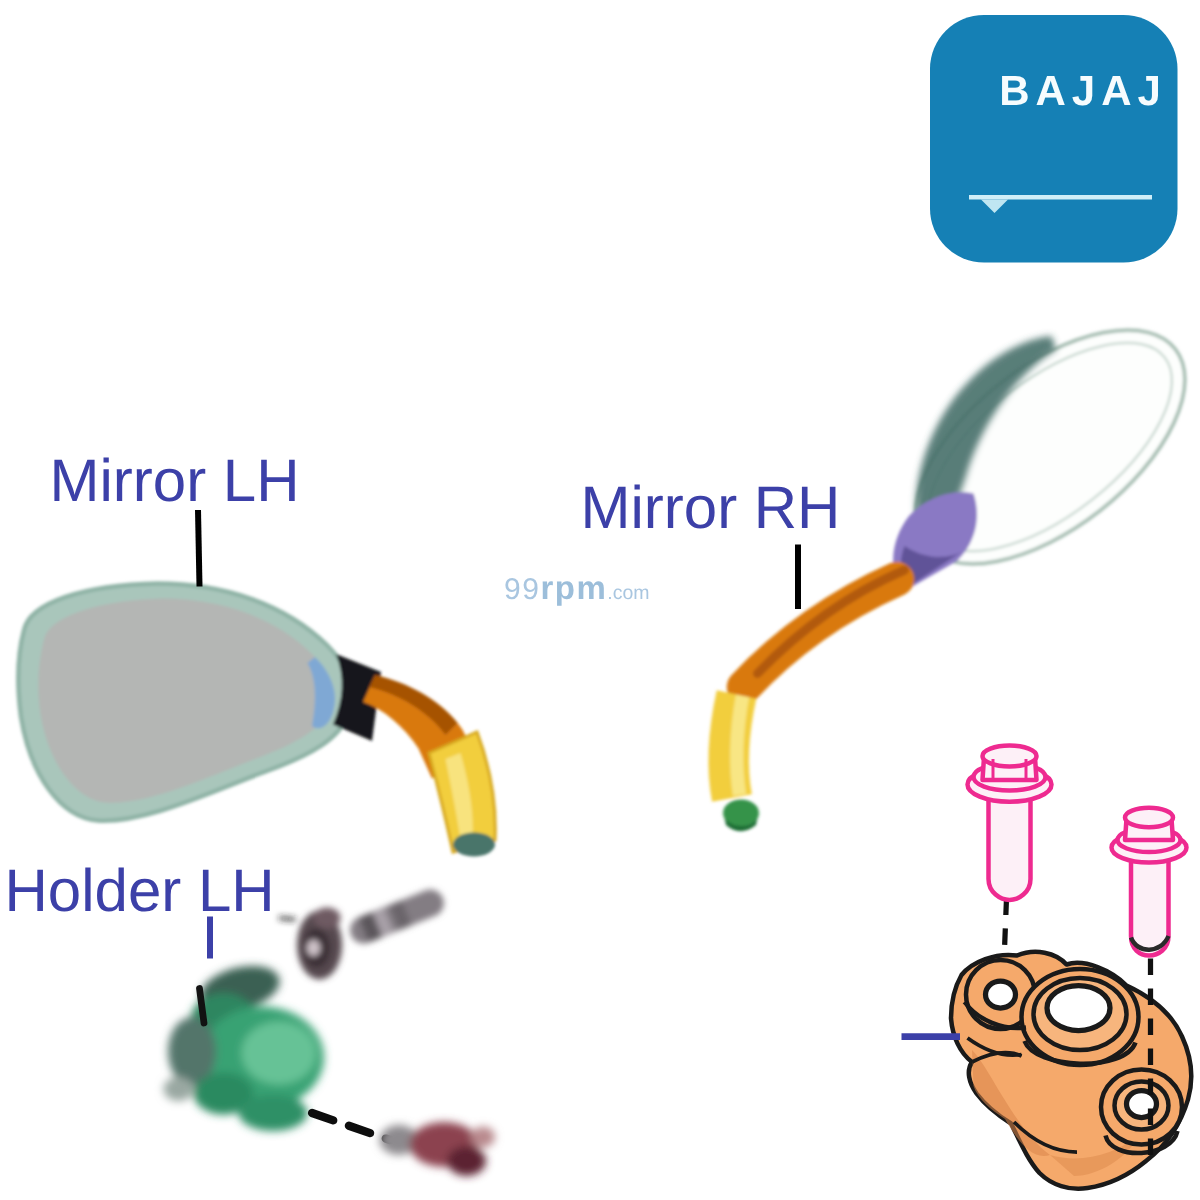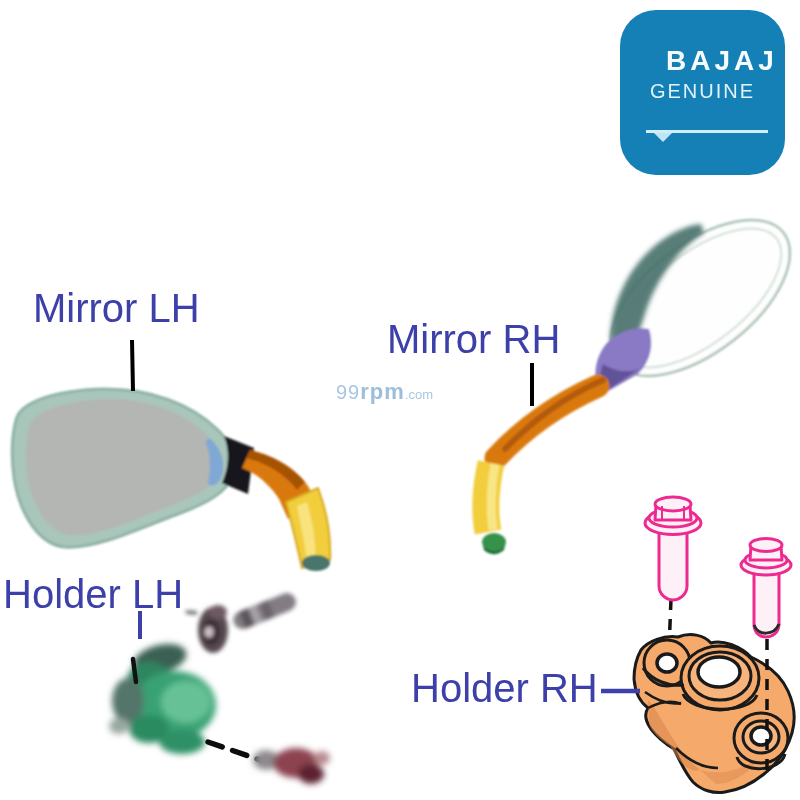--- a/index.html
+++ b/index.html
@@ -17,21 +17,21 @@
     --bolt-pink:#ee2a90;
   }
   html,body{margin:0;padding:0;}
   body{width:800px;height:800px;background:#ffffff;position:relative;overflow:hidden;
        font-family:"Liberation Sans",sans-serif;}
   .stage{position:absolute;left:0;top:0;width:800px;height:800px;}
   svg.art{position:absolute;left:0;top:0;}
 
   .part-label{position:absolute;color:var(--label-color);font-size:40px;line-height:1.05;
               white-space:nowrap;letter-spacing:0px;}
-  .lbl-mirror-lh{left:33px;top:287px;}
+  .lbl-mirror-lh{left:33px;top:300px;}
   .lbl-mirror-rh{left:387px;top:318px;}
   .lbl-holder-lh{left:3px;top:573px;}
   .lbl-holder-rh{left:411px;top:667px;}
 
   .watermark{position:absolute;left:336px;top:379px;color:var(--watermark-color);
              letter-spacing:1px;white-space:nowrap;}
   .wm-thin{font-size:20px;}
   .wm-bold{font-size:22px;font-weight:bold;color:#9cbeda;}
   .wm-small{font-size:13px;letter-spacing:0;}
 
@@ -219,26 +219,24 @@
 
     <line x1="132" y1="340" x2="133" y2="391" stroke="#000000" stroke-width="4"></line>
     <line x1="532" y1="363" x2="532" y2="406" stroke="#000000" stroke-width="4"></line>
     <line class="s-blue" x1="140" y1="611" x2="140" y2="639" stroke-width="4"></line>
     <line class="s-blue" x1="601" y1="691" x2="640" y2="691" stroke-width="4.5"></line>
   </svg>
 
   <div class="part-label lbl-mirror-lh">Mirror LH</div>
   <div class="part-label lbl-holder-lh">Holder LH</div>
   <div class="part-label lbl-mirror-rh">Mirror RH</div>
-  <div class="part-label lbl-holder-rh">Holder RH</div>
 
   <div class="watermark">
     <span class="wm-thin">99</span><span class="wm-bold">rpm</span><span class="wm-small">.com</span>
   </div>
 
   <div class="logo">
     <div class="logo-brand">BAJAJ</div>
-    <div class="logo-genuine">GENUINE</div>
     <div class="logo-underline"></div>
     <div class="logo-arrow"></div>
   </div>
 
 </div>
 
 </body></html>

